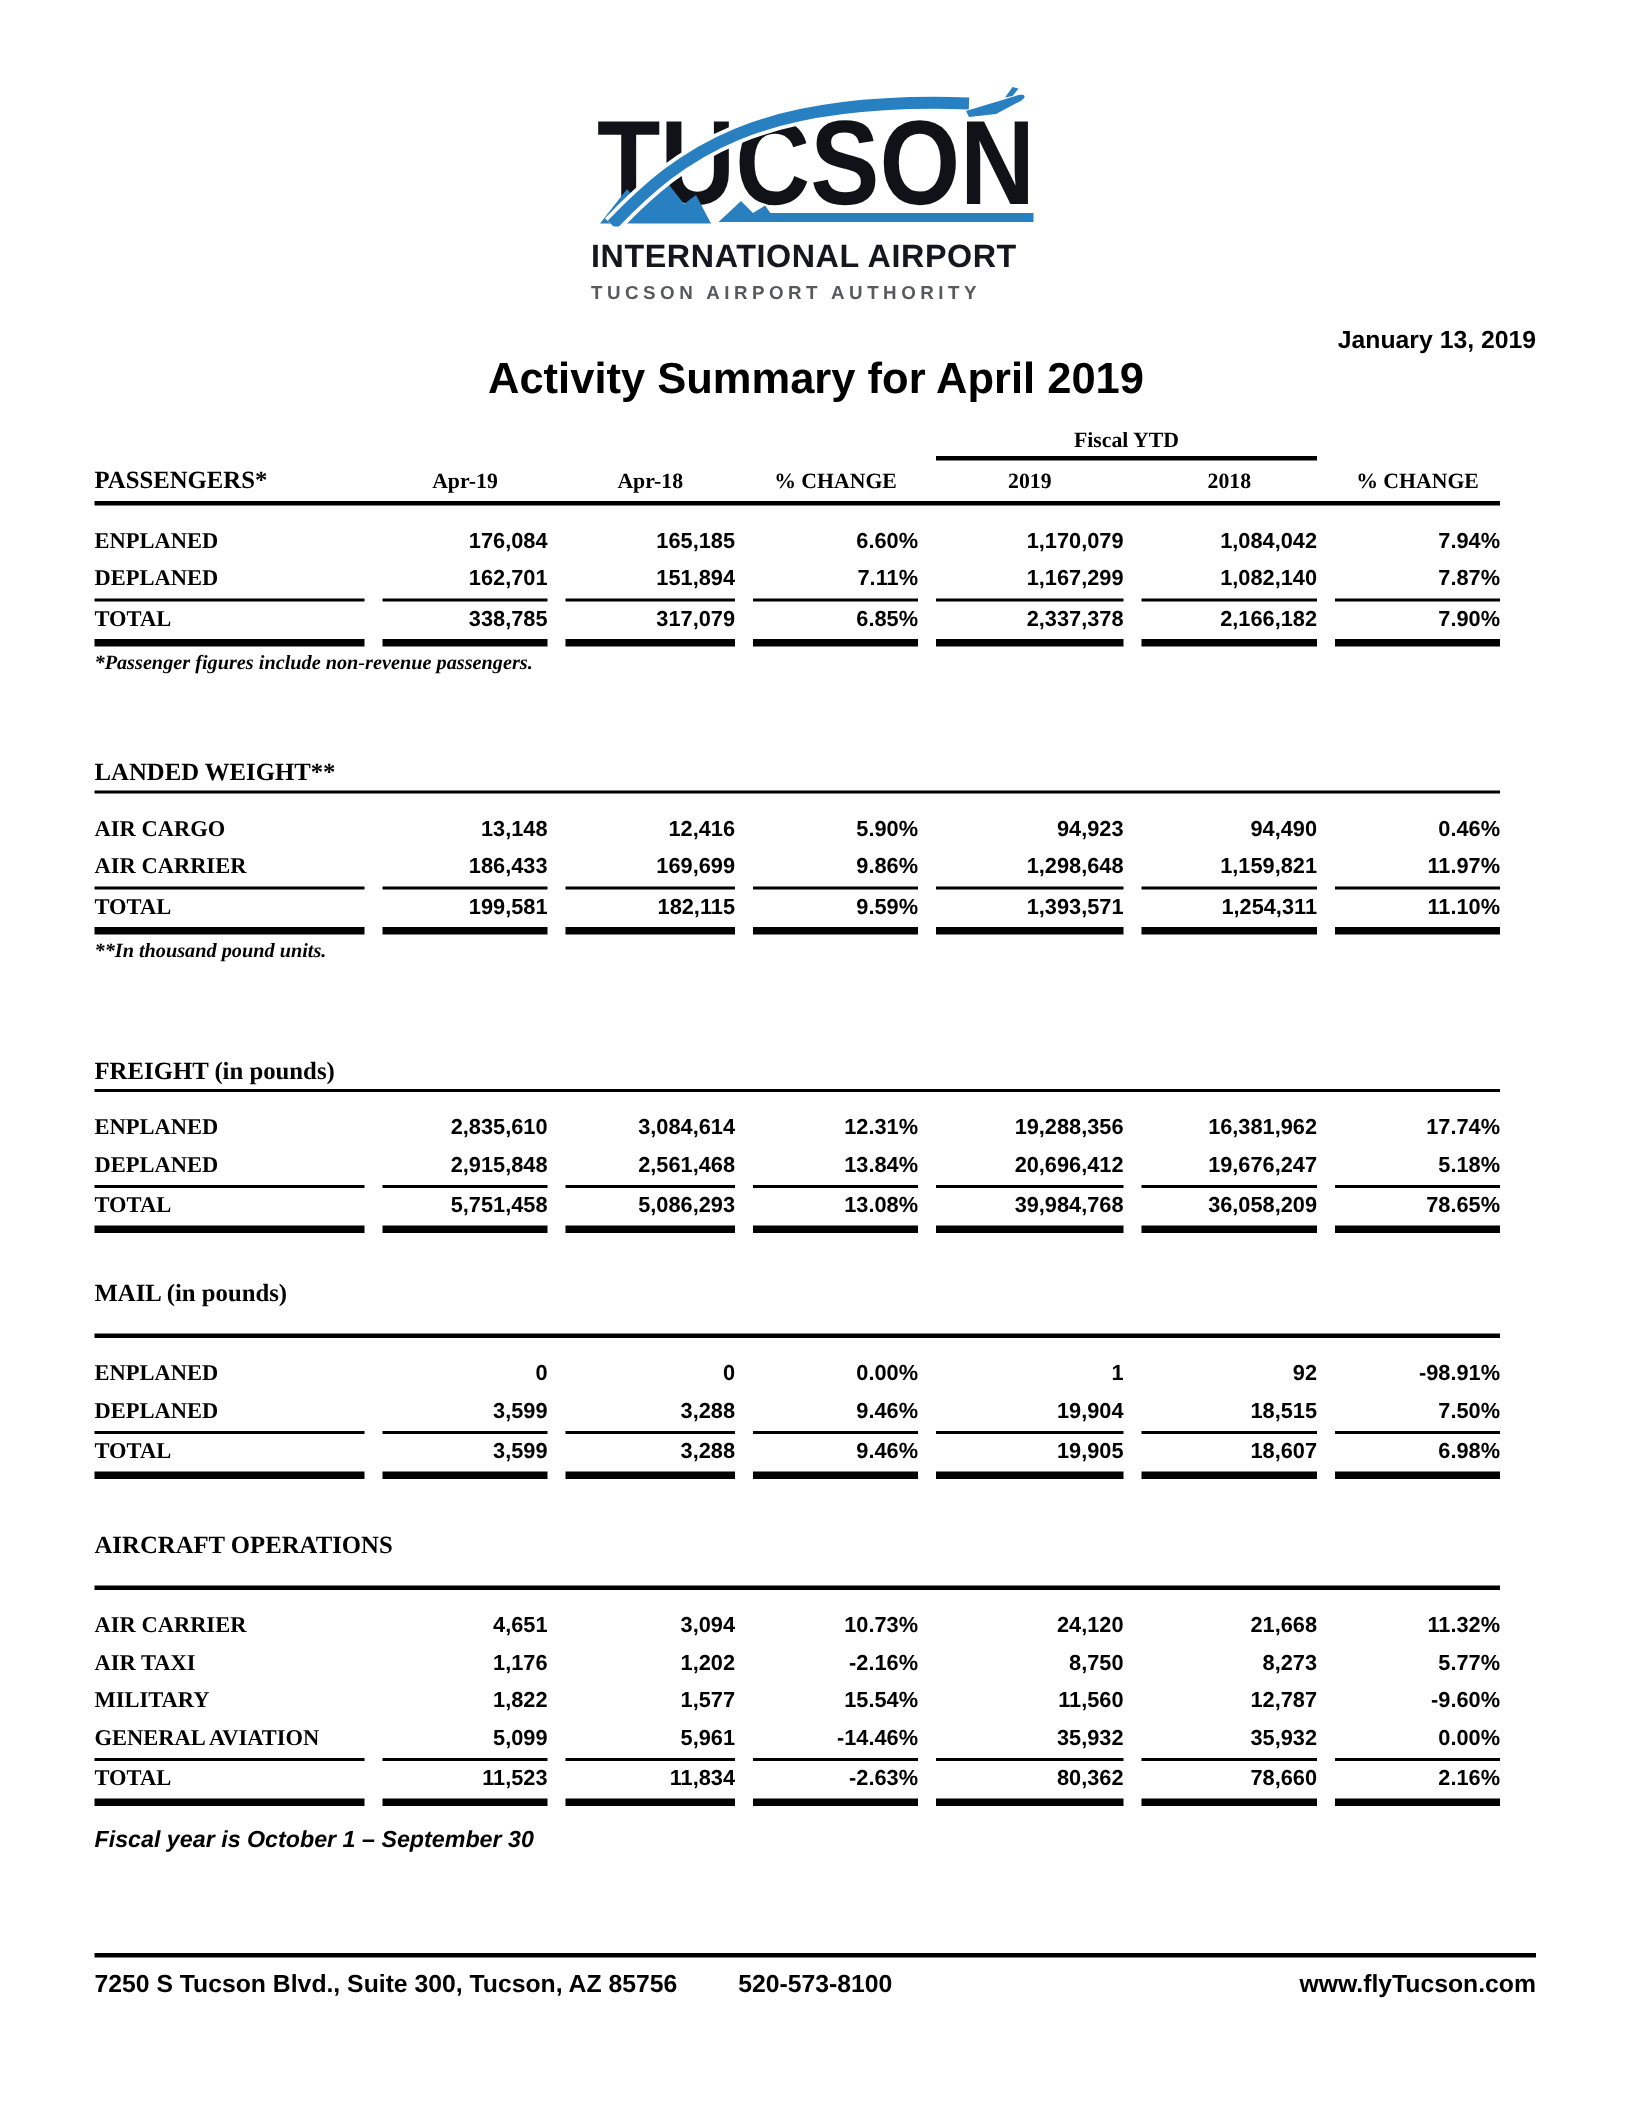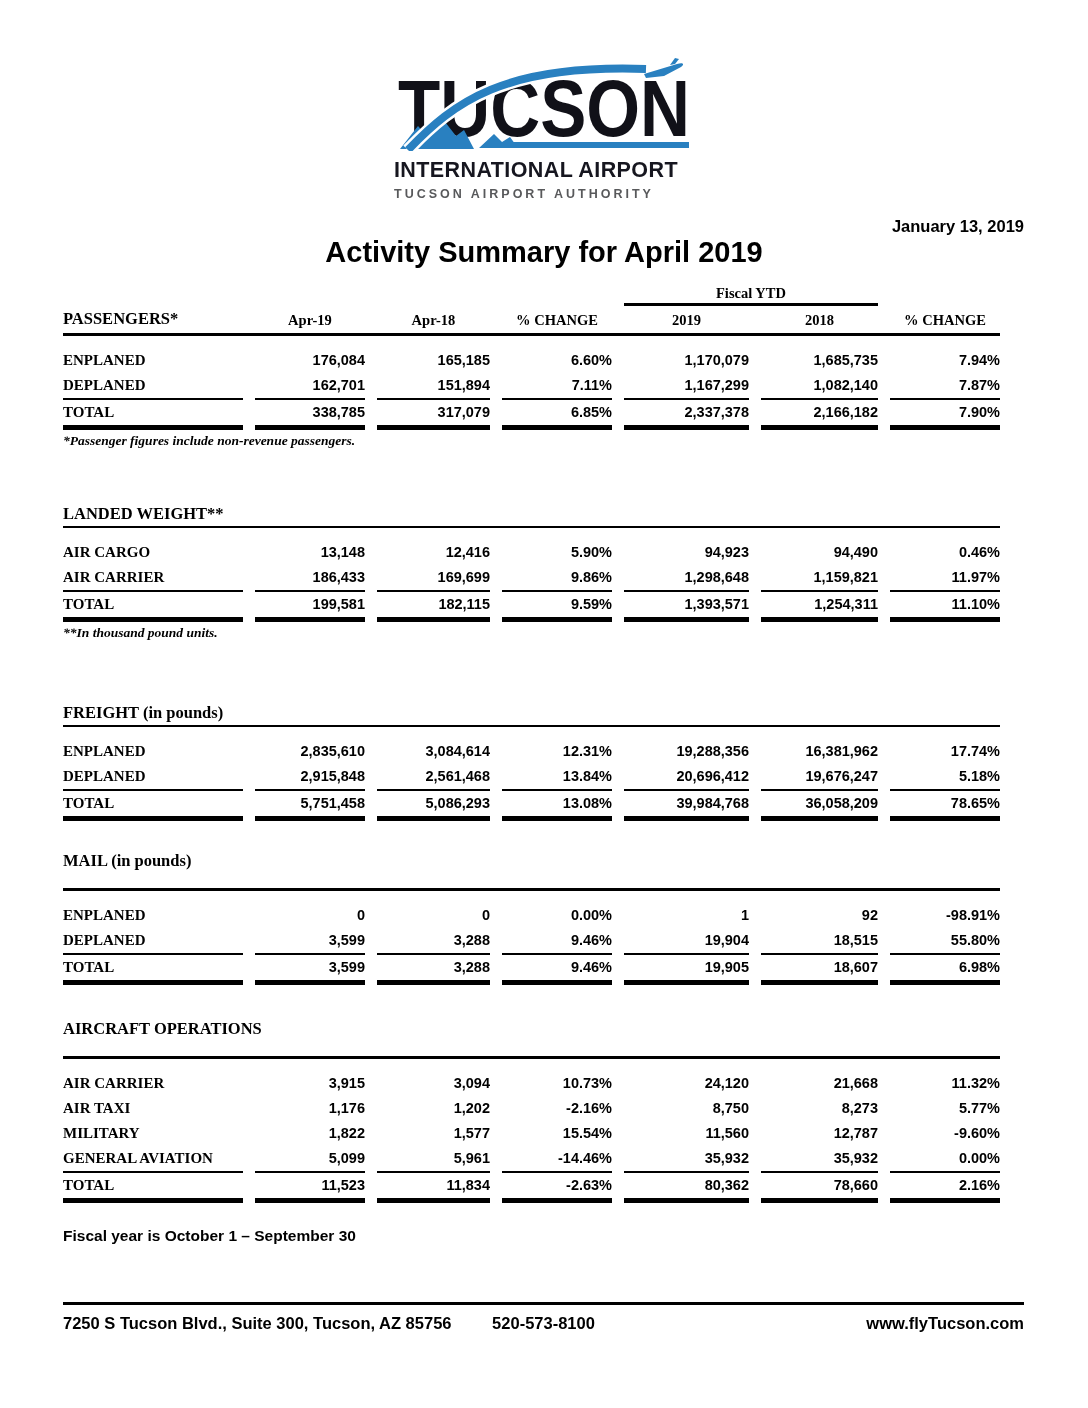--- a/index.html
+++ b/index.html
@@ -34,21 +34,21 @@
   tr.total td{border-bottom:5px solid #000;}
   .footnote{font-family:"Liberation Serif",serif;font-style:italic;font-weight:bold;font-size:13.5px;margin-top:3px;}
   .section-heading{
     font-family:"Liberation Serif",serif;font-weight:bold;font-size:16.5px;
     border-bottom:2px solid #000;padding-bottom:2px;
   }
   .sh-landed{margin-top:55px;}
   .sh-freight{margin-top:62px;}
   .sh-mail{margin-top:30px;padding-bottom:17px;border-bottom-width:3px;}
   .sh-aircraft{margin-top:34px;padding-bottom:17px;border-bottom-width:3px;}
-  .fiscal-note{margin-top:24px;font-size:15.5px;font-weight:bold;}
+  .fiscal-note{margin-top:14px;font-size:15.5px;font-weight:bold;font-style:italic;}
   
   .footer{
     position:absolute;top:1302px;left:63px;width:961px;
     border-top:3px solid #000;padding-top:9px;
     display:grid;grid-template-columns:1fr auto 1fr;
     font-weight:bold;font-size:16.5px;
   }
   .footer .phone{text-align:center;}
   .footer .web{text-align:right;}
 </style>
@@ -112,21 +112,21 @@
           <col style="width:117px">
           <col style="width:110px">
         </colgroup>
       <tbody>
           <tr>
         <td class="lbl">ENPLANED</td>
         <td class="num">176,084</td>
         <td class="num">165,185</td>
         <td class="num">6.60%</td>
         <td class="num">1,170,079</td>
-        <td class="num">1,685,735</td>
+        <td class="num">1,084,042</td>
         <td class="num">7.94%</td>
       </tr>
       <tr class="pre-total">
         <td class="lbl">DEPLANED</td>
         <td class="num">162,701</td>
         <td class="num">151,894</td>
         <td class="num">7.11%</td>
         <td class="num">1,167,299</td>
         <td class="num">1,082,140</td>
         <td class="num">7.87%</td>
@@ -250,21 +250,21 @@
         <td class="num">92</td>
         <td class="num">-98.91%</td>
       </tr>
       <tr class="pre-total">
         <td class="lbl">DEPLANED</td>
         <td class="num">3,599</td>
         <td class="num">3,288</td>
         <td class="num">9.46%</td>
         <td class="num">19,904</td>
         <td class="num">18,515</td>
-        <td class="num">55.80%</td>
+        <td class="num">7.50%</td>
       </tr>
       <tr class="total">
         <td class="lbl">TOTAL</td>
         <td class="num">3,599</td>
         <td class="num">3,288</td>
         <td class="num">9.46%</td>
         <td class="num">19,905</td>
         <td class="num">18,607</td>
         <td class="num">6.98%</td>
       </tr>
@@ -278,21 +278,21 @@
           <col style="width:110px">
           <col style="width:113px">
           <col style="width:110px">
           <col style="width:125px">
           <col style="width:117px">
           <col style="width:110px">
         </colgroup>
       <tbody>
           <tr>
         <td class="lbl">AIR CARRIER</td>
-        <td class="num">3,915</td>
+        <td class="num">4,651</td>
         <td class="num">3,094</td>
         <td class="num">10.73%</td>
         <td class="num">24,120</td>
         <td class="num">21,668</td>
         <td class="num">11.32%</td>
       </tr>
       <tr>
         <td class="lbl">AIR TAXI</td>
         <td class="num">1,176</td>
         <td class="num">1,202</td>

